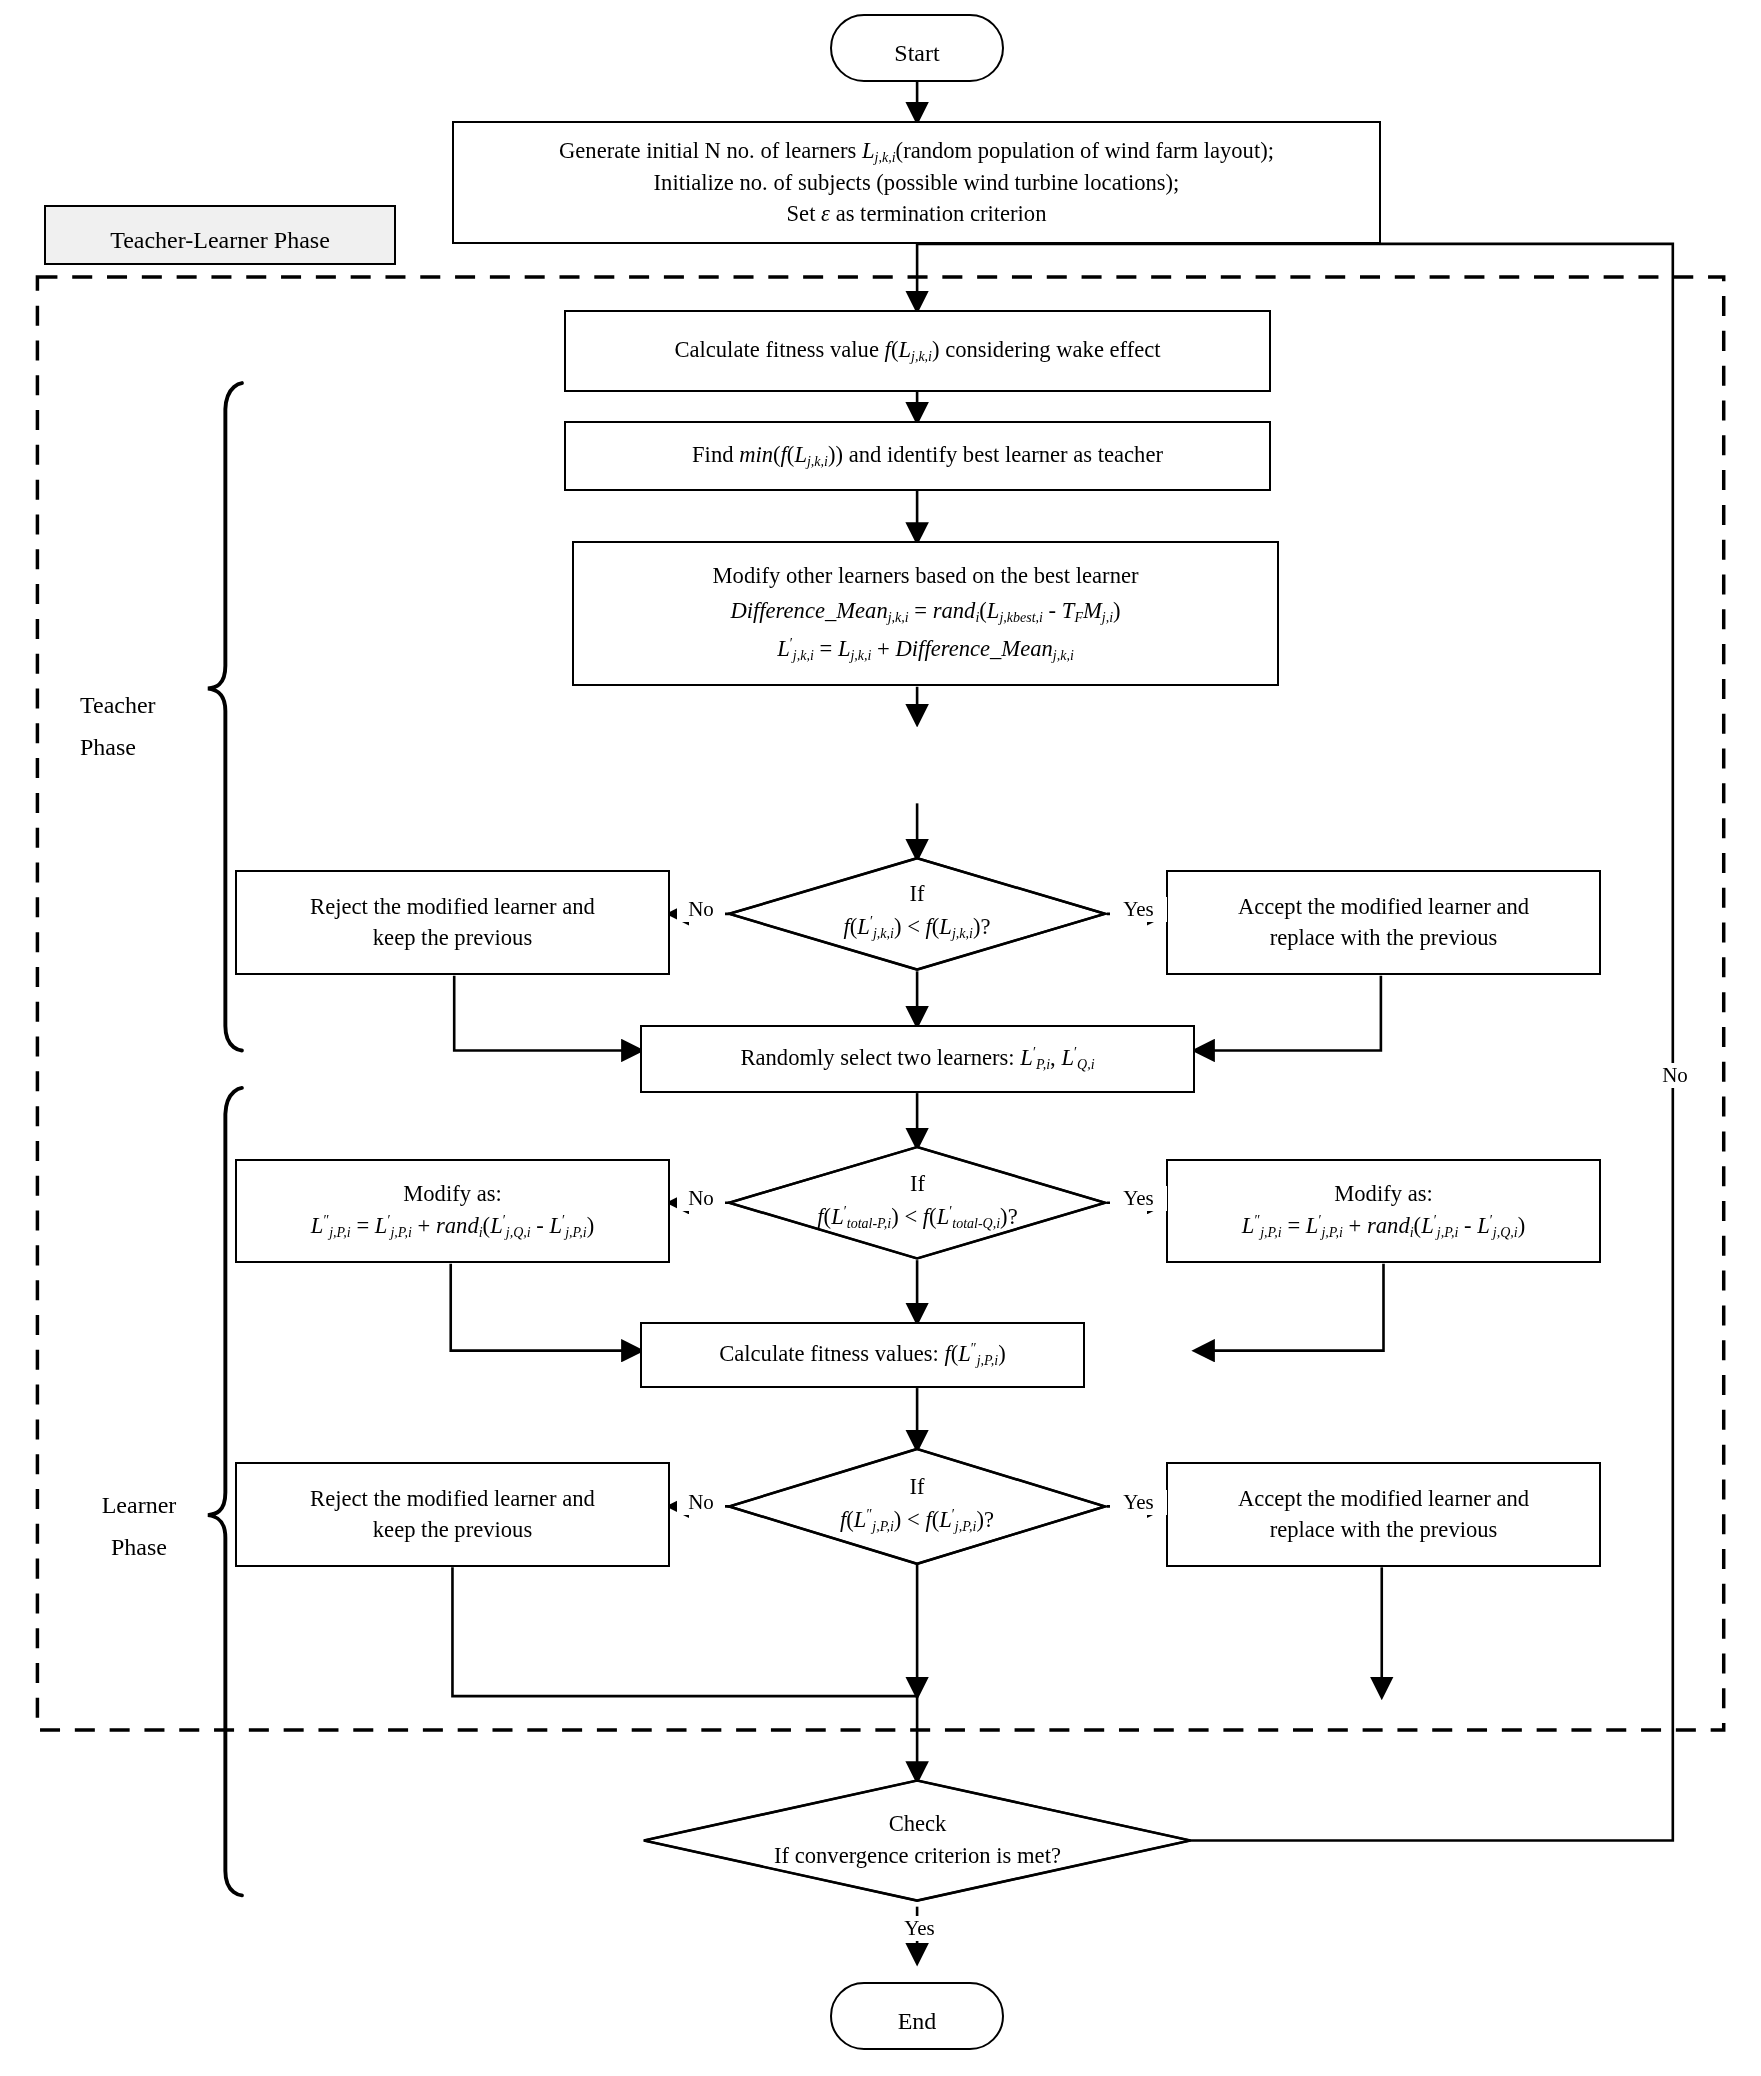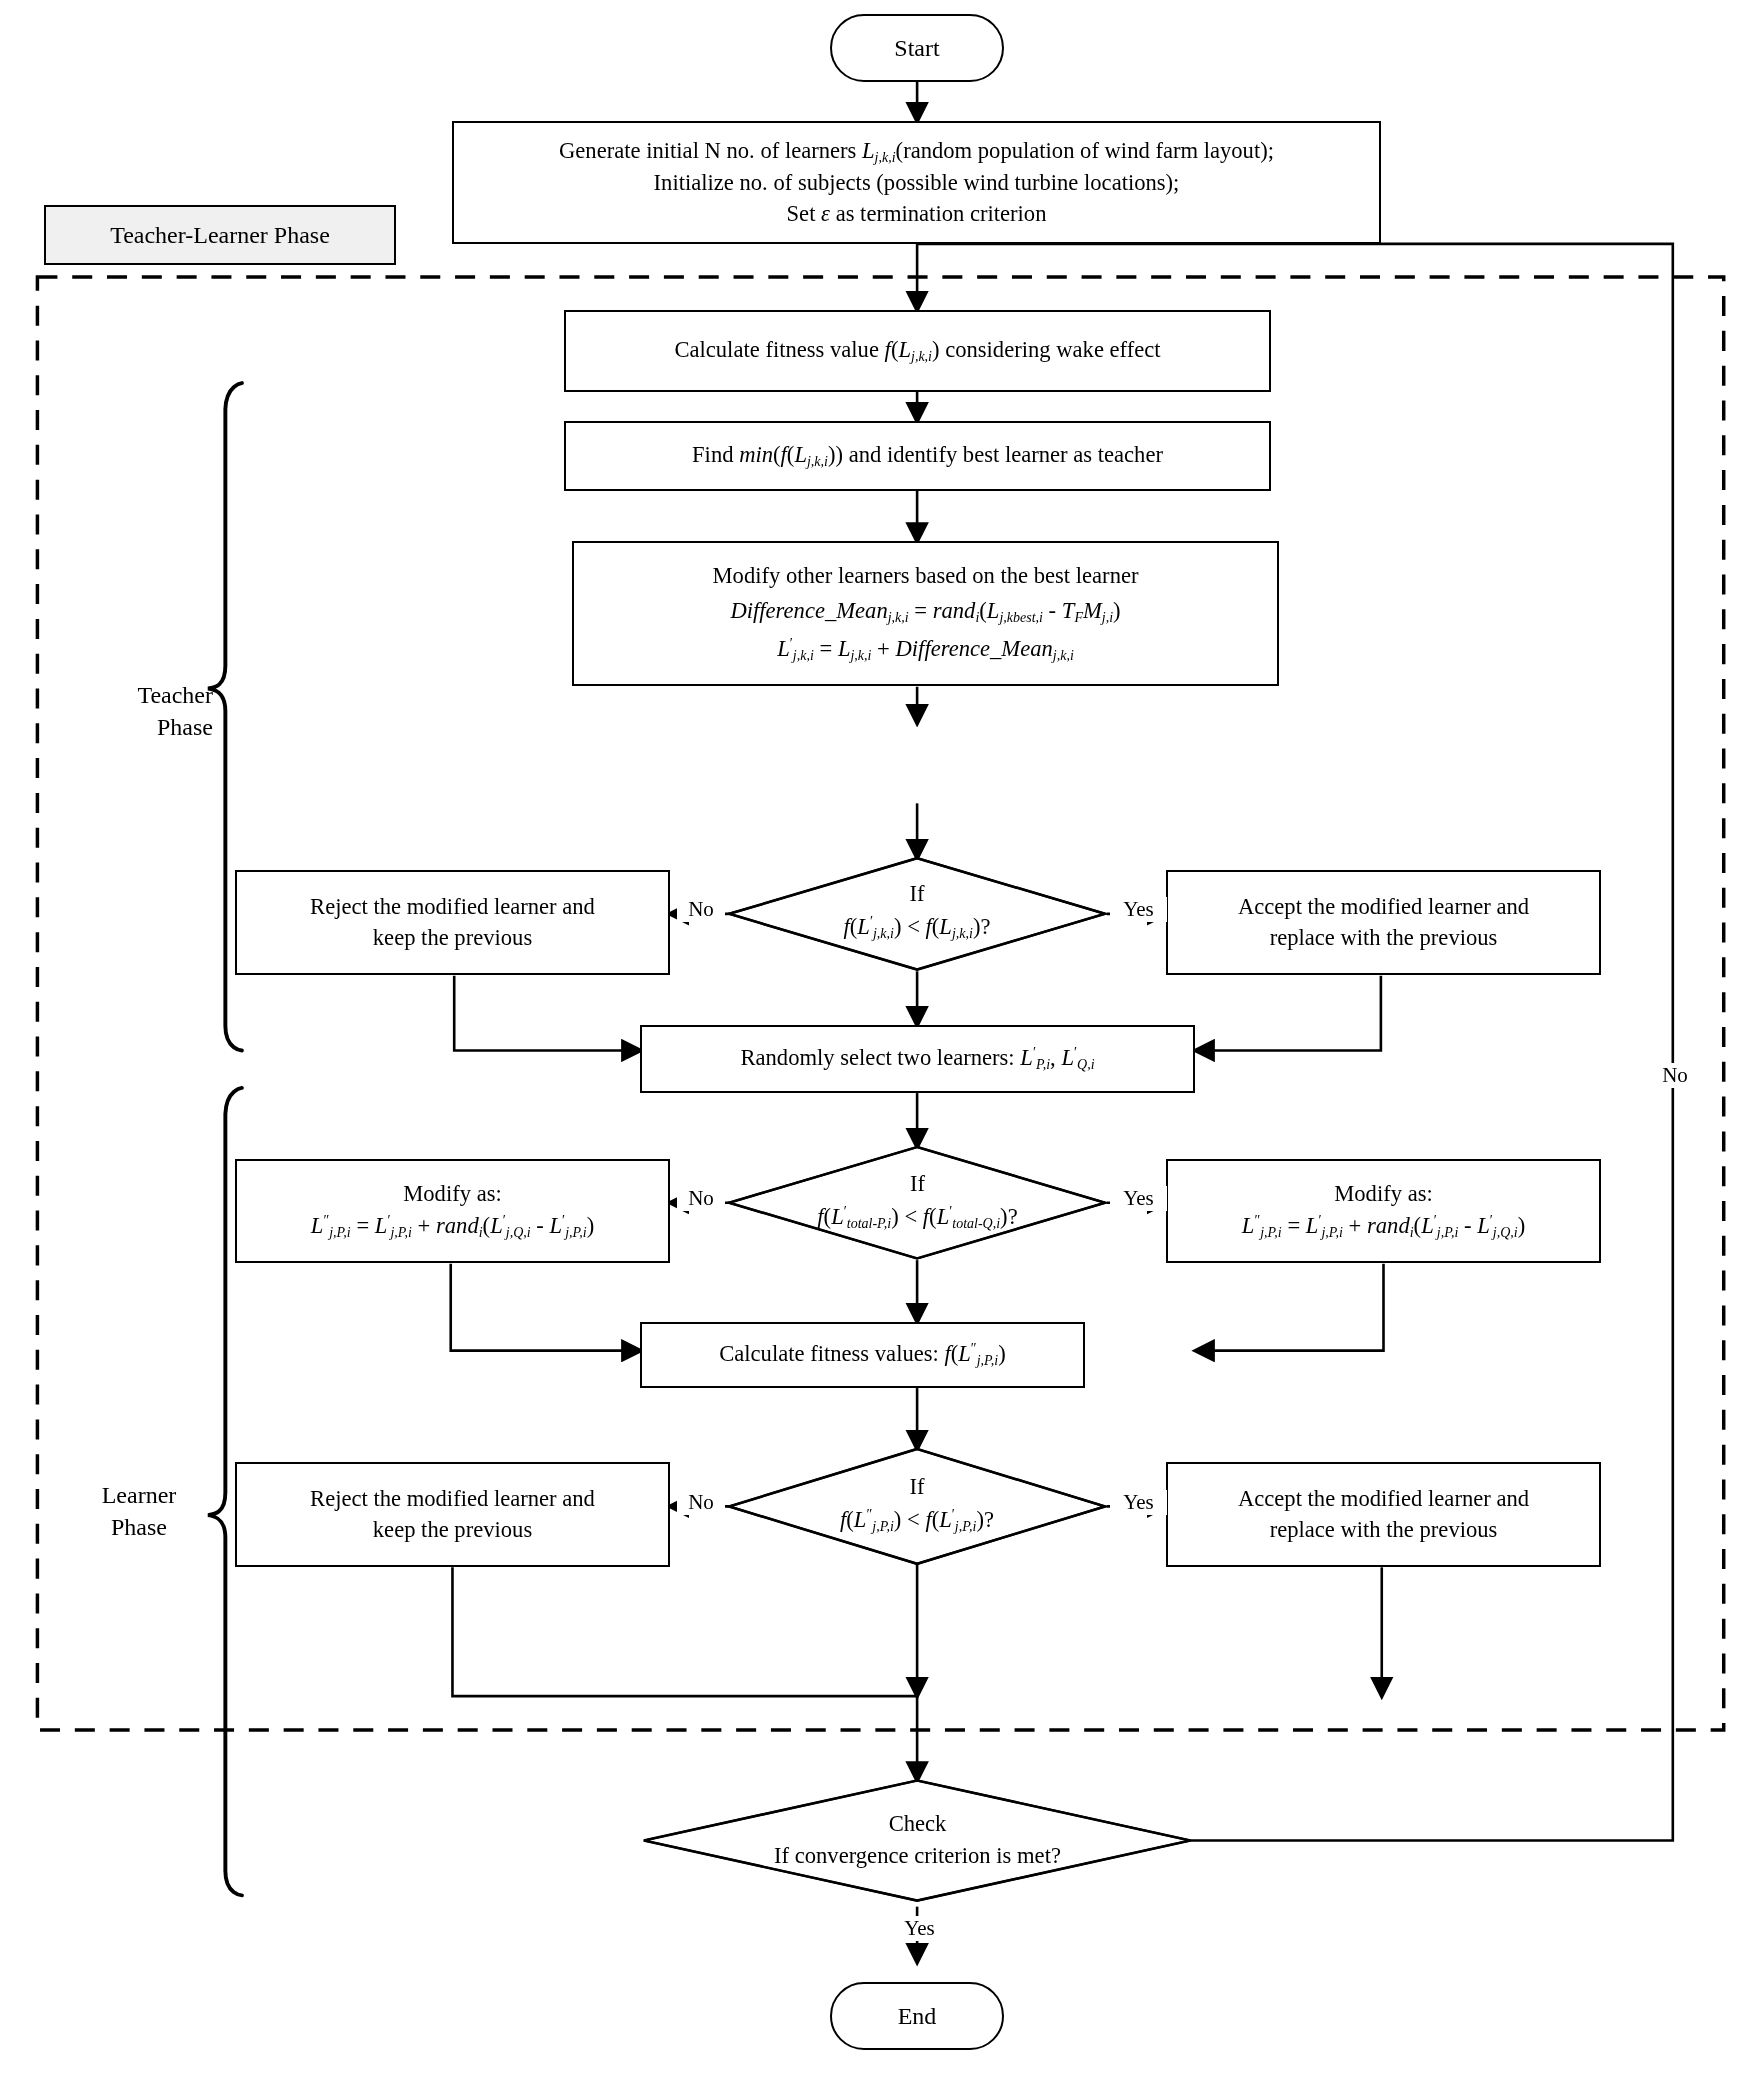--- a/index.html
+++ b/index.html
@@ -7,21 +7,21 @@
   #stage{position:relative;width:1762px;height:2077px;background:#fff;overflow:hidden;}
   svg#wires{position:absolute;left:0;top:0;width:1762px;height:2077px;}
   .node{position:absolute;box-sizing:border-box;background:#fff;
         display:flex;flex-direction:column;align-items:center;justify-content:center;
         text-align:center;color:#000;}
   .rect{border:2.2px solid #000;}
   .term{border:2.6px solid #000;border-radius:39px;}
   .phasebox{border:2.6px solid #000;background:#f0f0f0;}
   .lbl{position:absolute;color:#000;text-align:center;background:transparent;}
   .ln{display:block;white-space:nowrap;line-height:1.35;}
-  .f48{font-size:21px;} .f52{font-size:22.6px;} .f56{font-size:24px;}
+  .f48{font-size:21px;} .f52{font-size:22.6px;} .f56{font-size:24px;margin-top:10px;}
   .sub{font-size:0.62em;vertical-align:-0.30em;font-style:italic;}
   .sup{font-size:0.62em;vertical-align:0.56em;font-style:normal;}
   .var{font-style:italic;}
 </style>
 </head>
 <body>
 
 <div id="stage">
 
   <svg id="wires" viewBox="0 0 4050 4773">
@@ -206,21 +206,21 @@
   </div>
 
   <div class="lbl f48" style="left:1649px;top:1063px;width:52px;background:#fff;">No</div>
 
   <div class="lbl f48" style="left:891px;top:1916px;width:57px;background:#fff;">Yes</div>
 
   <div class="node term" style="left:830px;top:1982px;width:174px;height:68px;">
     <span class="ln f56">End</span>
   </div>
 
-  <div class="lbl" style="left:65px;top:679px;width:148px;text-align:right;">
+  <div class="lbl" style="left:80px;top:679px;width:148px;text-align:left;">
     <span class="ln f56">Teacher</span>
     <span class="ln f56">Phase</span>
   </div>
 
   <div class="lbl" style="left:65px;top:1479px;width:148px;text-align:center;">
     <span class="ln f56">Learner</span>
     <span class="ln f56">Phase</span>
   </div>
 
 </div>

